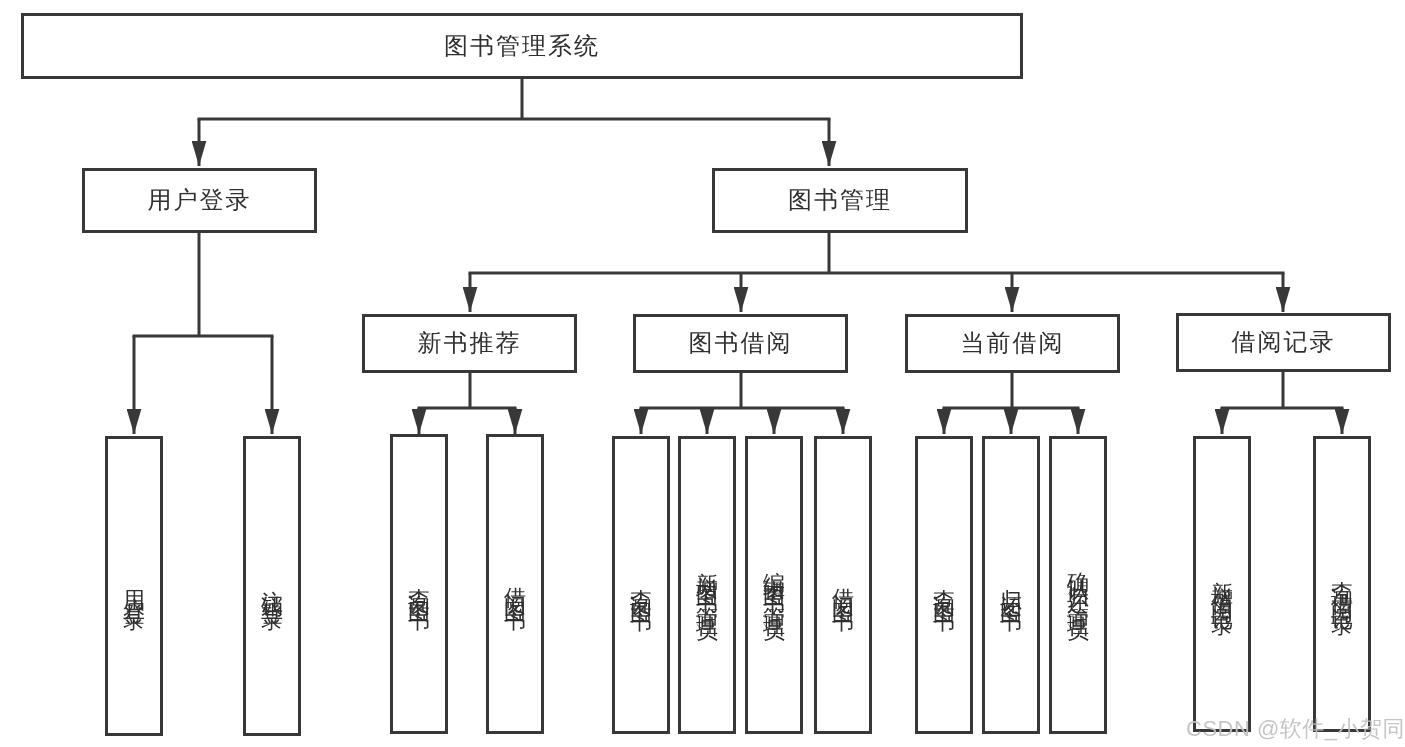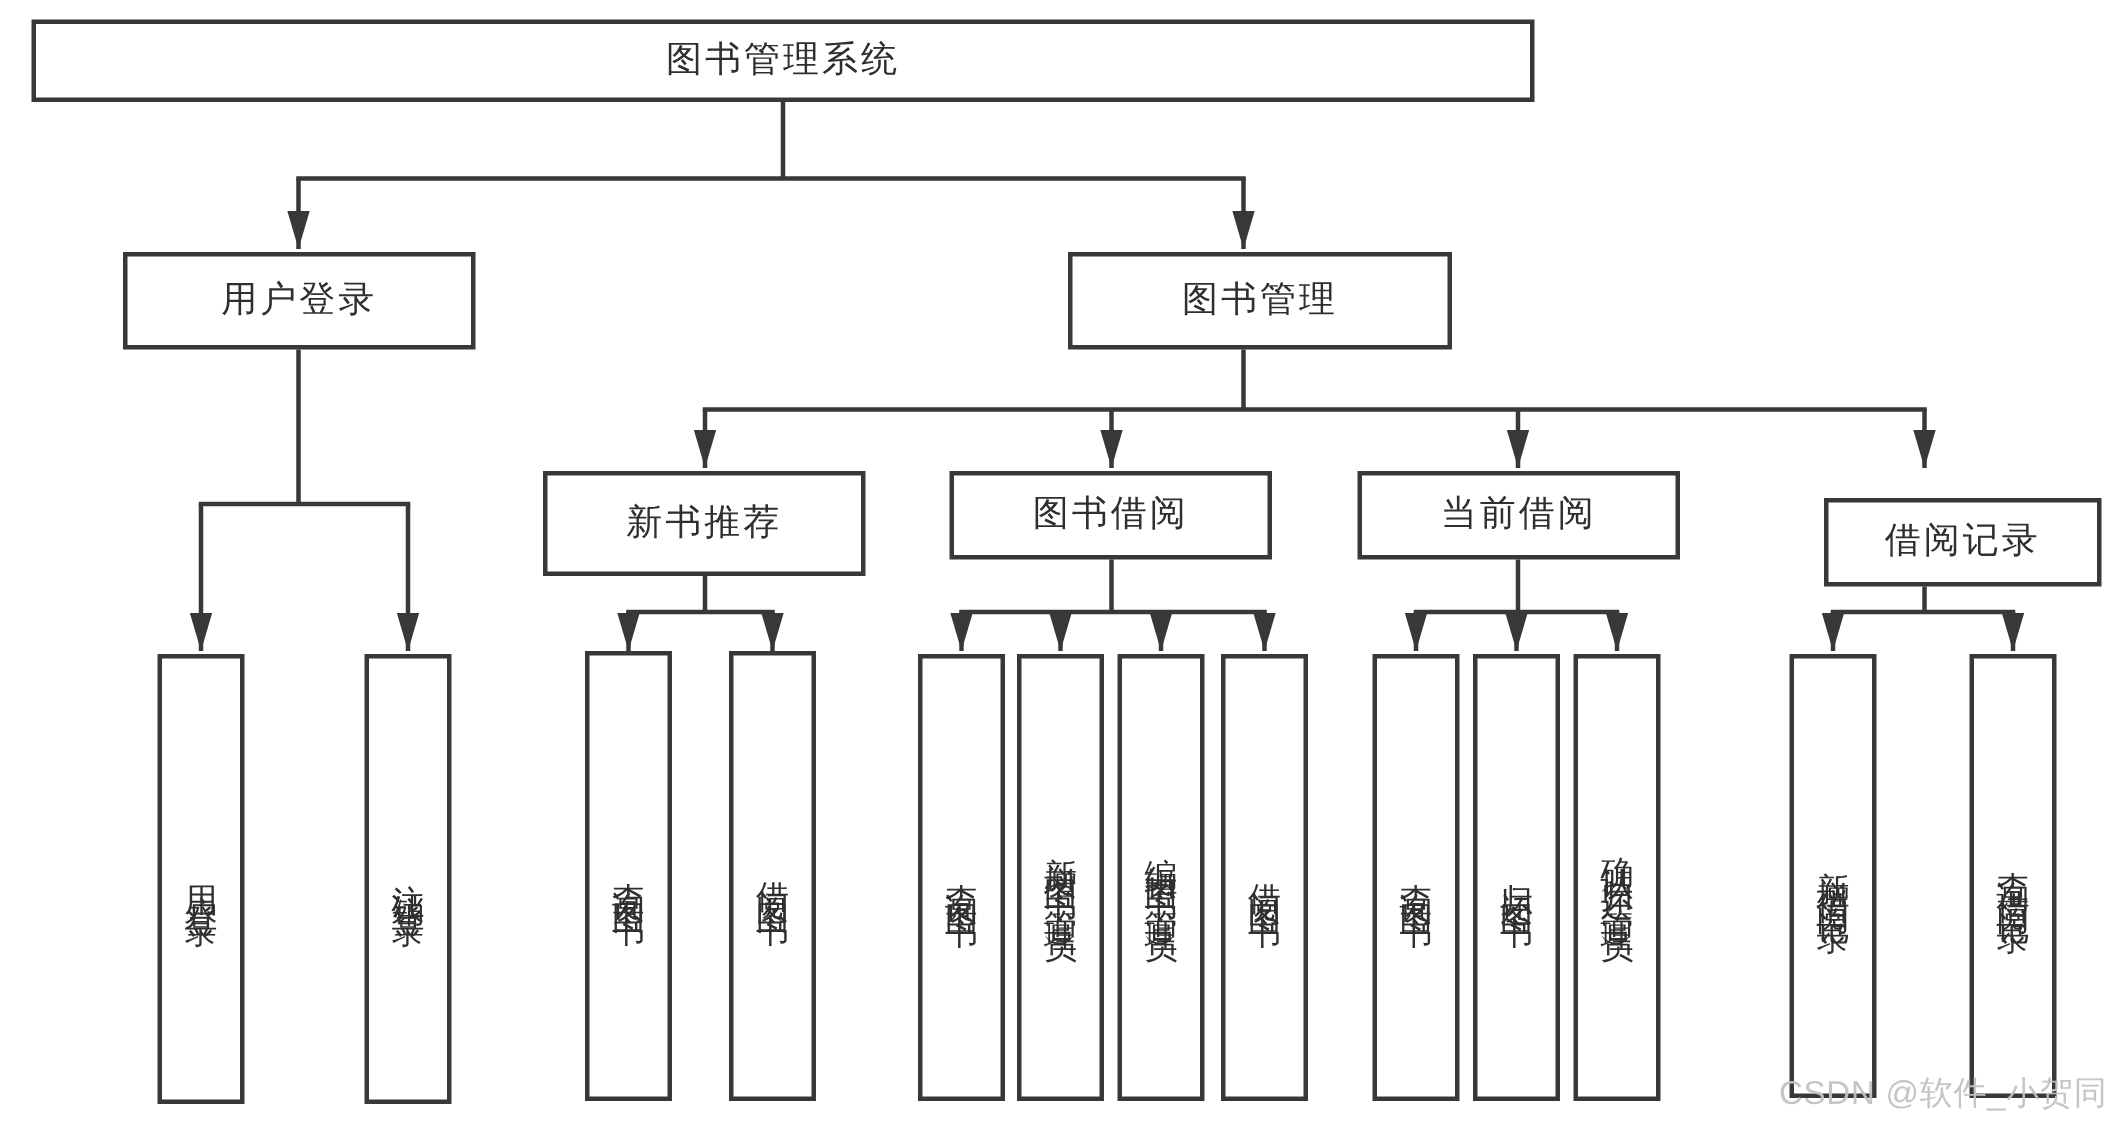--- a/index.html
+++ b/index.html
@@ -82,29 +82,29 @@
       <path d="M944,408 V434" marker-end="url(#ah)"></path>
       <path d="M1011,408 V434" marker-end="url(#ah)"></path>
       <path d="M1078,408 V434" marker-end="url(#ah)"></path>
 
       <path d="M1283,373 V408 M1222,408 H1342" stroke-linecap="square"></path>
       <path d="M1222,408 V434" marker-end="url(#ah)"></path>
       <path d="M1342,408 V434" marker-end="url(#ah)"></path>
     </g>
   </svg>
 
-  <div class="node" style="left:21px;top:13px;width:1002px;height:55px;">图书管理系统</div>
+  <div class="node" style="left:21px;top:13px;width:1002px;height:66px;">图书管理系统</div>
 
   <div class="node" style="left:82px;top:168px;width:235px;height:65px;">用户登录</div>
   <div class="node" style="left:712px;top:168px;width:256px;height:65px;">图书管理</div>
 
-  <div class="node" style="left:362px;top:314px;width:215px;height:70px;">新书推荐</div>
+  <div class="node" style="left:362px;top:314px;width:215px;height:59px;">新书推荐</div>
   <div class="node" style="left:633px;top:314px;width:215px;height:59px;">图书借阅</div>
   <div class="node" style="left:905px;top:314px;width:215px;height:59px;">当前借阅</div>
-  <div class="node" style="left:1176px;top:332px;width:185px;height:59px;margin-left:40px;">借阅记录</div>
+  <div class="node" style="left:1176px;top:313px;width:215px;height:59px;">借阅记录</div>
 
   <div class="node vnode" style="left:105px;top:436px;width:58px;height:300px;">用户登录</div>
   <div class="node vnode" style="left:243px;top:436px;width:58px;height:300px;">注销登录</div>
 
   <div class="node vnode" style="left:390px;top:434px;width:58px;height:300px;">查询图书</div>
   <div class="node vnode" style="left:486px;top:434px;width:58px;height:300px;">借阅图书</div>
 
   <div class="node vnode" style="left:612px;top:436px;width:58px;height:298px;">查询图书</div>
   <div class="node vnode" style="left:678px;top:436px;width:58px;height:298px;">新增图书（管理员）</div>
   <div class="node vnode" style="left:745px;top:436px;width:58px;height:298px;">编辑图书（管理员）</div>

